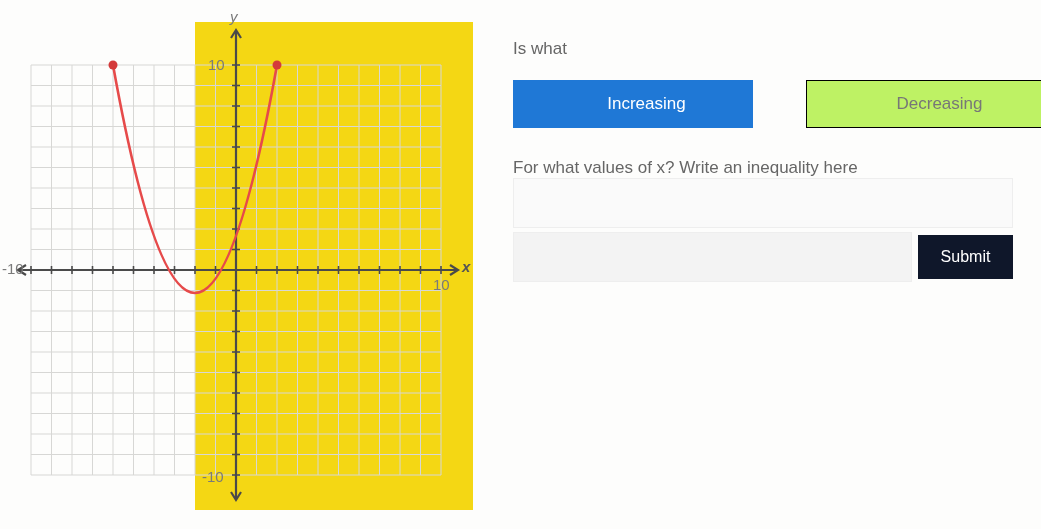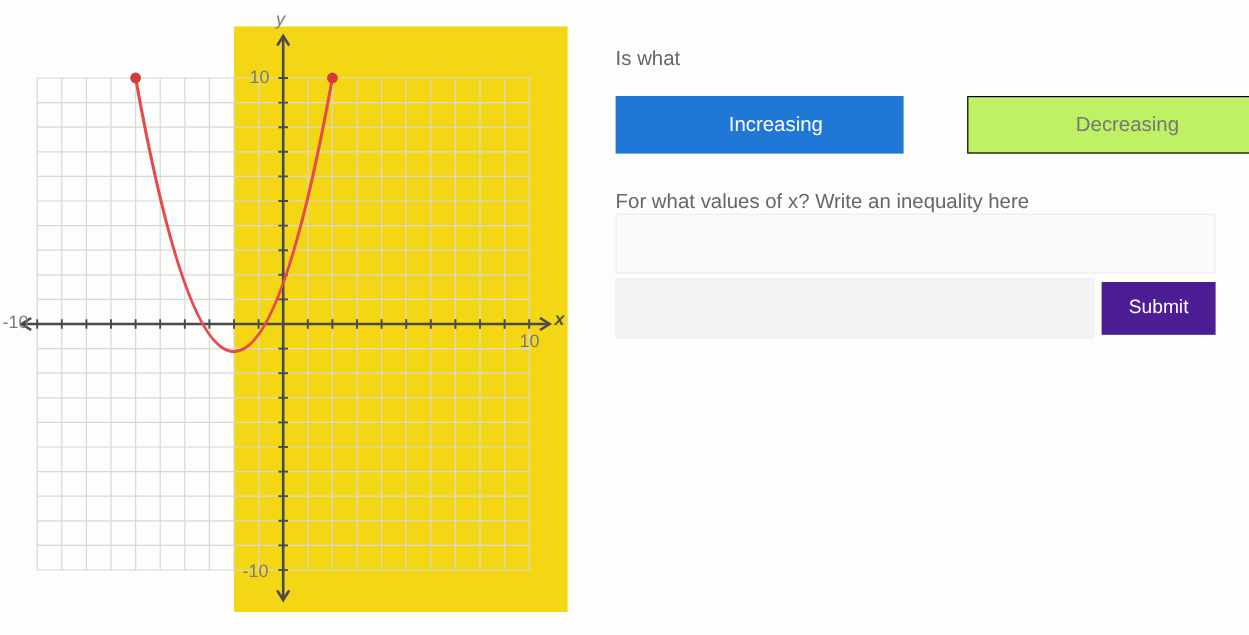--- a/index.html
+++ b/index.html
@@ -83,21 +83,21 @@
     }
     .submit-spacer {
       flex: 1;
       height: 50px;
       background: #f3f3f3;
       border: 1px solid #eee;
     }
     .submit-btn {
       width: 95px;
       height: 44px;
-      background: #4c1d95;
+      background: #0f172a;
       color: #fff;
       border: none;
       font-size: 16px;
       cursor: pointer;
       margin-left: 6px;
     }
     svg { display: block; }
     .axis-label {
       position: absolute;
       font-size: 15px;

